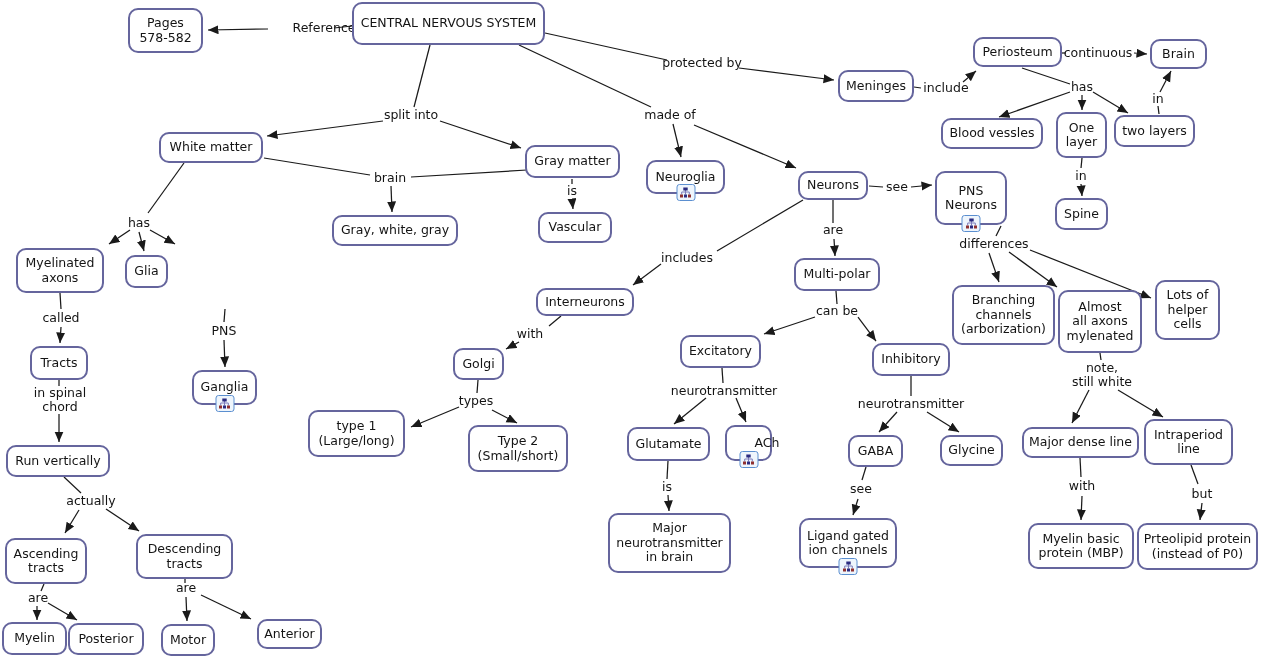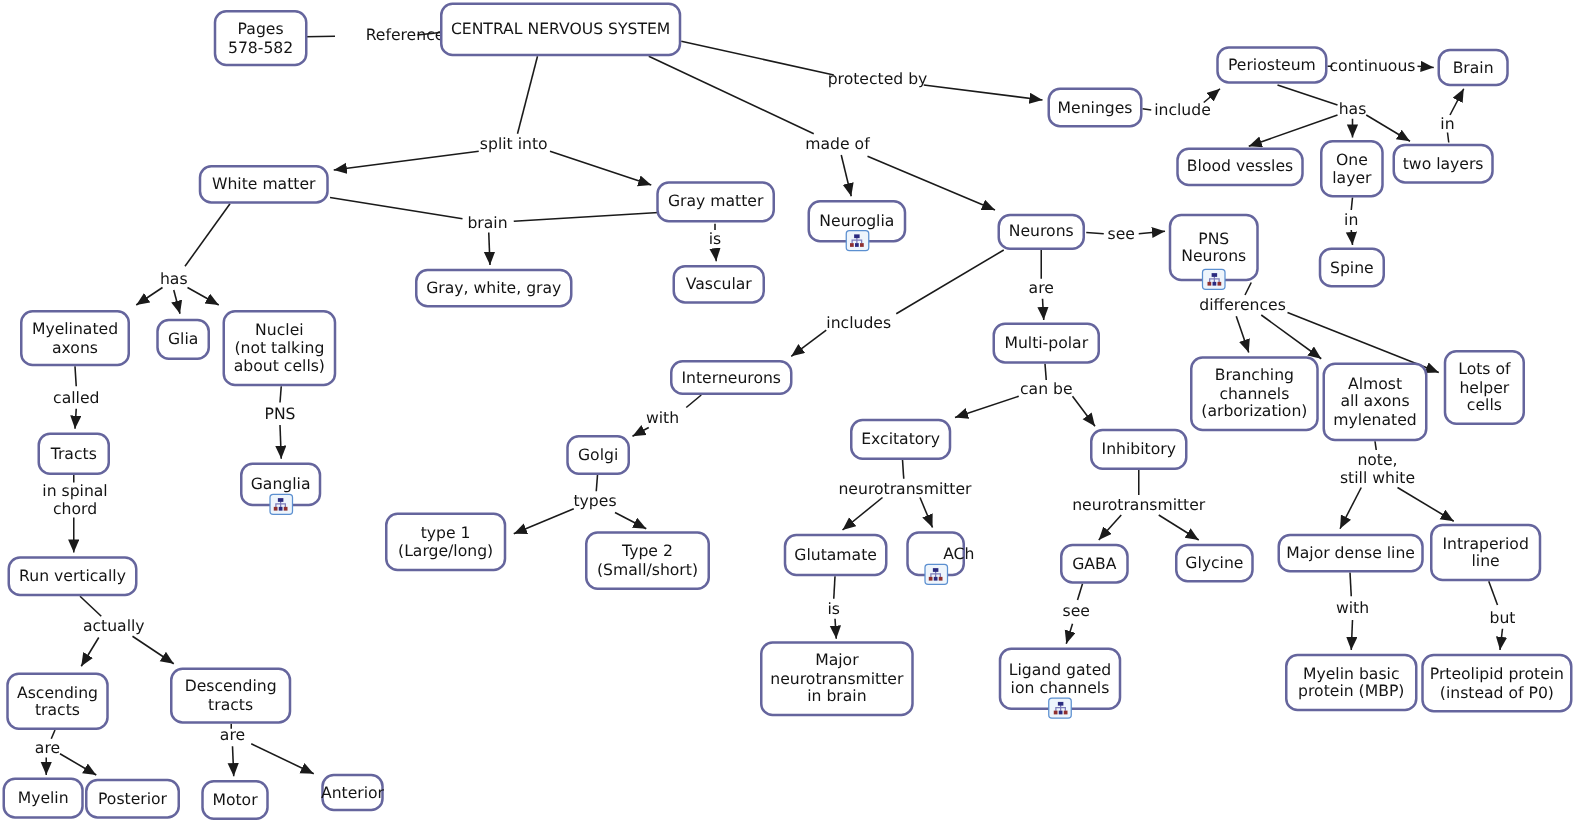--- a/index.html
+++ b/index.html
@@ -102,21 +102,21 @@
       <line x1="64" y1="477" x2="81" y2="493" stroke="#1a1a1a" stroke-width="1.25"></line>
       <line x1="79" y1="510" x2="65" y2="533" stroke="#1a1a1a" stroke-width="1.25" marker-end="url(#arrow)"></line>
       <line x1="106" y1="509" x2="139" y2="531" stroke="#1a1a1a" stroke-width="1.25" marker-end="url(#arrow)"></line>
       <line x1="44" y1="584" x2="41" y2="591" stroke="#1a1a1a" stroke-width="1.25"></line>
       <line x1="37" y1="606" x2="37" y2="620" stroke="#1a1a1a" stroke-width="1.25" marker-end="url(#arrow)"></line>
       <line x1="48" y1="603" x2="77" y2="620" stroke="#1a1a1a" stroke-width="1.25" marker-end="url(#arrow)"></line>
       <line x1="185" y1="579" x2="185" y2="583" stroke="#1a1a1a" stroke-width="1.25"></line>
       <line x1="186" y1="597" x2="187" y2="621" stroke="#1a1a1a" stroke-width="1.25" marker-end="url(#arrow)"></line>
       <line x1="201" y1="595" x2="251" y2="619" stroke="#1a1a1a" stroke-width="1.25" marker-end="url(#arrow)"></line>
     </svg>
-<div class="node" style="left: 128px; top: 8px; width: 75px; height: 45px; margin-left: 43px;">
+<div class="node" style="left: 128px; top: 8px; width: 75px; height: 45px;">
       <span class="nlabel">Pages
 578-582</span>
     </div>
     <div class="node" style="left: 352px; top: 2px; width: 193px; height: 43px;">
       <span class="nlabel">CENTRAL NERVOUS SYSTEM</span>
     </div>
     <div class="node" style="left: 973px; top: 37px; width: 89px; height: 30px;">
       <span class="nlabel">Periosteum</span>
     </div>
     <div class="node" style="left: 1150px; top: 39px; width: 57px; height: 30px;">
@@ -177,25 +177,20 @@
     </div>
     <div class="node" style="left: 538px; top: 212px; width: 74px; height: 31px;">
       <span class="nlabel">Vascular</span>
     </div>
     <div class="node" style="left: 16px; top: 248px; width: 88px; height: 45px;">
       <span class="nlabel">Myelinated
 axons</span>
     </div>
     <div class="node" style="left: 125px; top: 255px; width: 43px; height: 33px;">
       <span class="nlabel">Glia</span>
-    </div>
-    <div class="node" style="left: 178px; top: 248px; width: 91px; height: 61px;">
-      <span class="nlabel">Nuclei
-(not talking
-about cells)</span>
     </div>
     <div class="node" style="left: 794px; top: 258px; width: 86px; height: 33px;">
       <span class="nlabel">Multi-polar</span>
     </div>
     <div class="node" style="left: 536px; top: 288px; width: 98px; height: 28px;">
       <span class="nlabel">Interneurons</span>
     </div>
     <div class="node" style="left: 952px; top: 285px; width: 103px; height: 60px;">
       <span class="nlabel">Branching
 channels
@@ -310,21 +305,21 @@
     </div>
     <div class="node" style="left: 2px; top: 622px; width: 65px; height: 33px;">
       <span class="nlabel">Myelin</span>
     </div>
     <div class="node" style="left: 68px; top: 623px; width: 76px; height: 32px;">
       <span class="nlabel">Posterior</span>
     </div>
     <div class="node" style="left: 161px; top: 624px; width: 54px; height: 32px;">
       <span class="nlabel">Motor</span>
     </div>
-    <div class="node" style="left: 257px; top: 619px; width: 50px; height: 30px; text-align: center;">
+    <div class="node" style="left: 257px; top: 619px; width: 65px; height: 30px; text-align: center;">
       <span class="nlabel">Anterior</span>
     </div>
     <div class="link-label" style="left: 300px; top: 28px; margin-left: 24px;">Reference</div>
     <div class="link-label" style="left: 411px; top: 115px;">split into</div>
     <div class="link-label" style="left: 670px; top: 115px;">made of</div>
     <div class="link-label" style="left: 702px; top: 63px;">protected by</div>
     <div class="link-label" style="left: 946px; top: 88px;">include</div>
     <div class="link-label" style="left: 1098px; top: 53px;">continuous</div>
     <div class="link-label" style="left: 1082px; top: 87px;">has</div>
     <div class="link-label" style="left: 1158px; top: 99px;">in</div>

